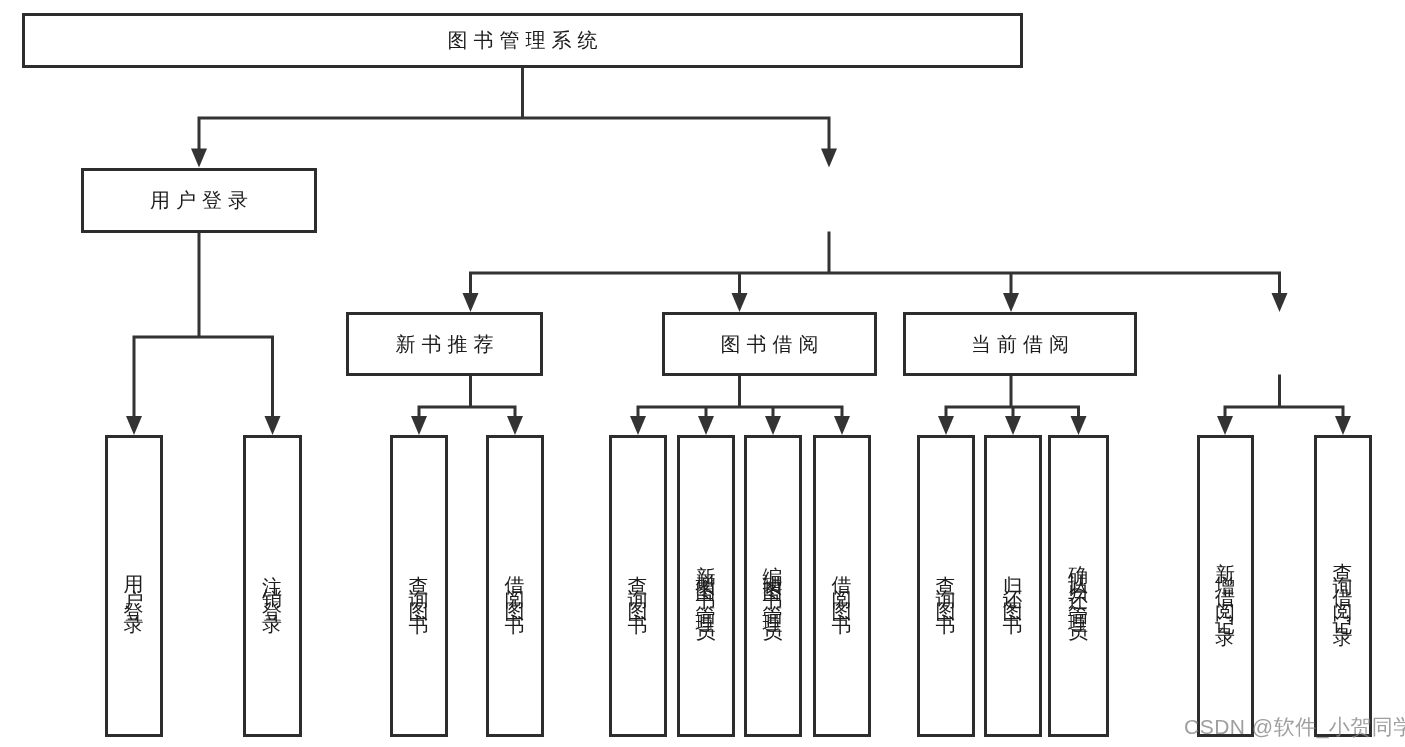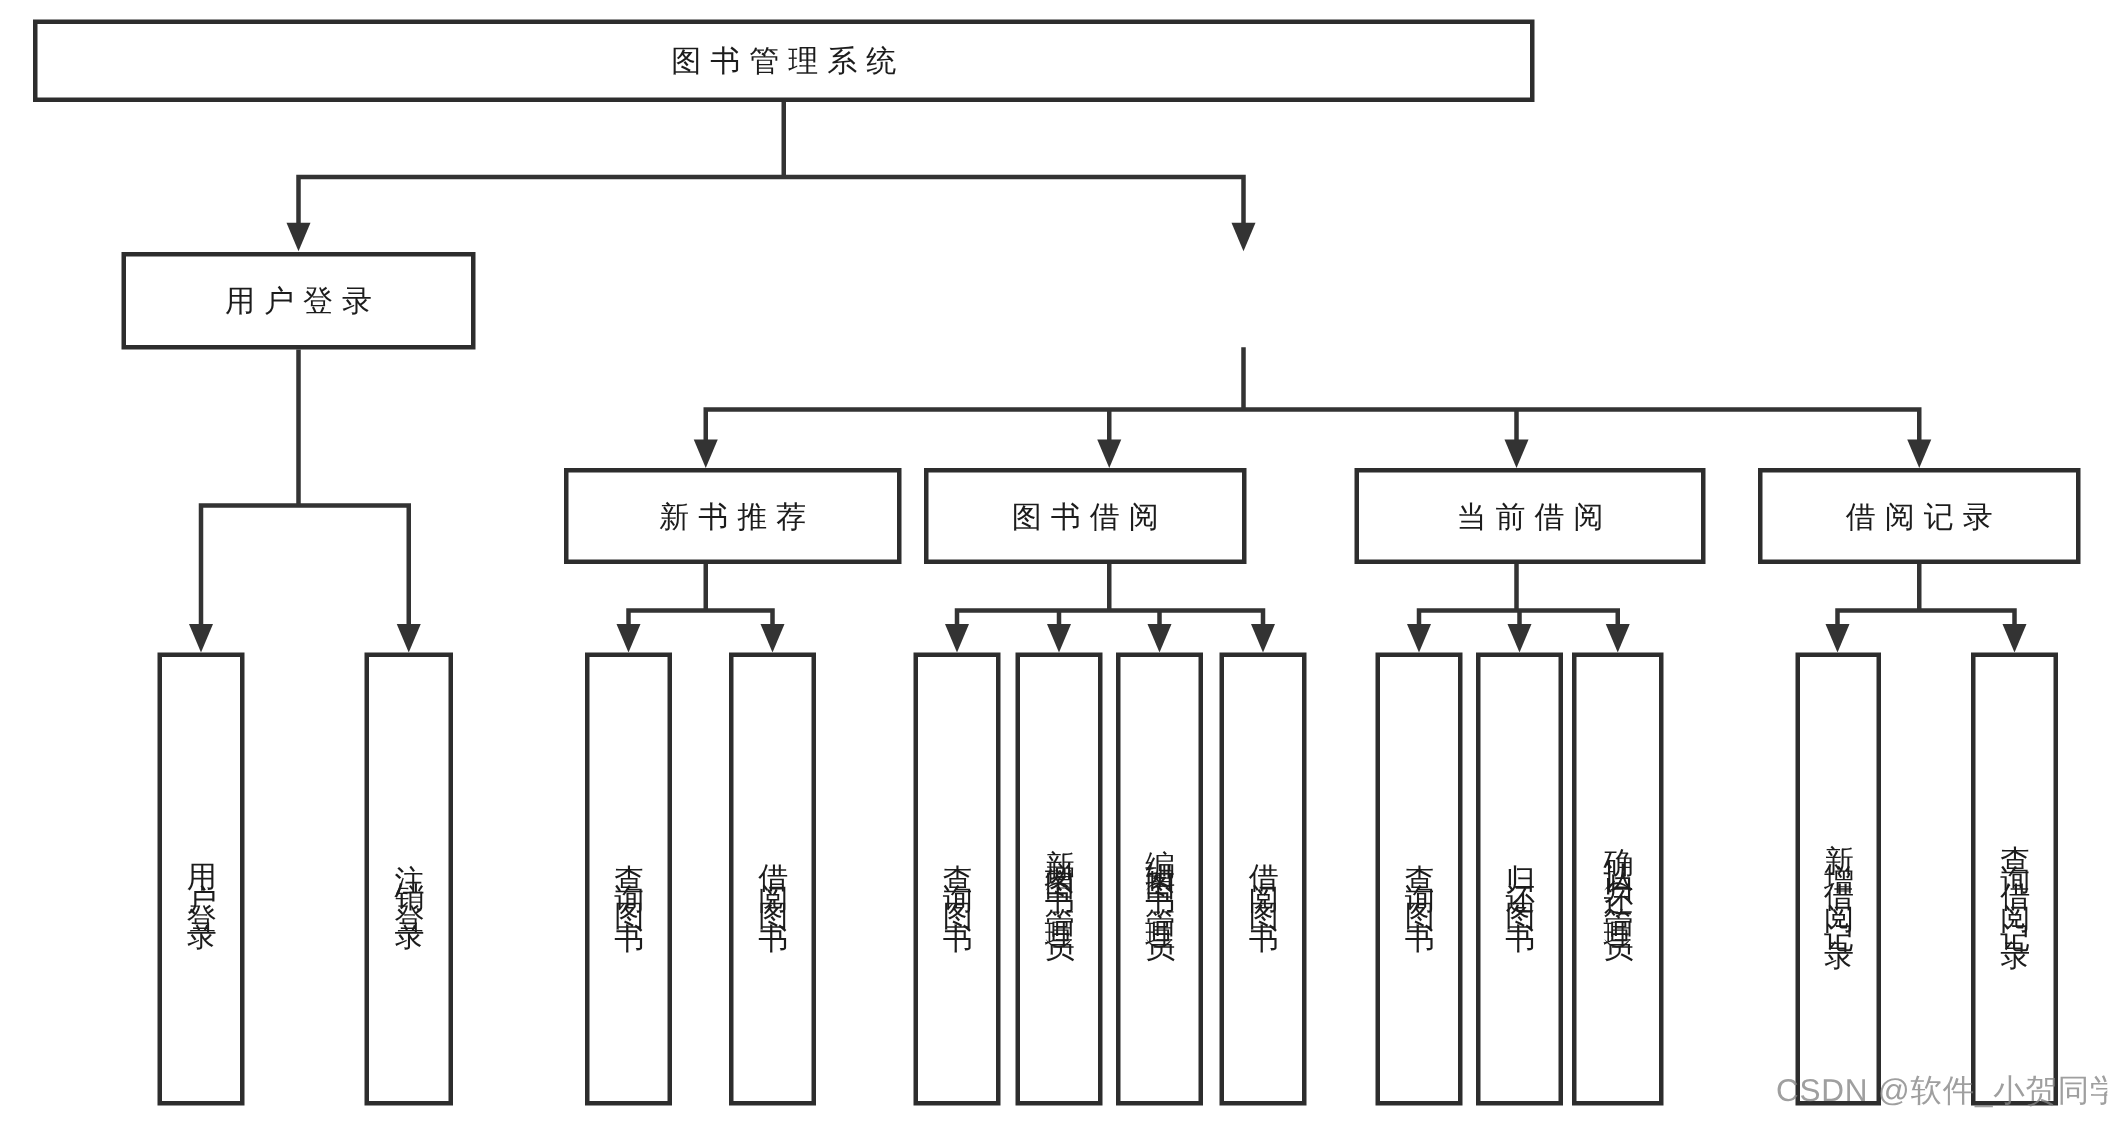--- a/index.html
+++ b/index.html
@@ -68,31 +68,28 @@
   </svg>
 
   <div class="box hbox" style="left:22px;top:13px;width:1001px;height:55px">
     <span>图书管理系统</span>
   </div>
 
   <div class="box hbox" style="left:81px;top:168px;width:236px;height:65px">
     <span>用户登录</span>
   </div>
 
-  <div class="box hbox" style="left:376px;top:312px;width:225px;height:64px">
+  <div class="box hbox" style="left:346px;top:312px;width:197px;height:64px">
     <span>新书推荐</span>
   </div>
-  <div class="box hbox" style="left:616px;top:312px;width:215px;height:64px">
+  <div class="box hbox" style="left:662px;top:312px;width:215px;height:64px">
     <span>图书借阅</span>
   </div>
   <div class="box hbox" style="left:903px;top:312px;width:234px;height:64px">
     <span>当前借阅</span>
-  </div>
-  <div class="box hbox" style="left:1172px;top:312px;width:215px;height:64px">
-    <span>借阅记录</span>
   </div>
 
   <div class="box" style="left:105px;top:435px;width:58px;height:302px">
     <span class="vt">用户登录</span>
   </div>
   <div class="box" style="left:243px;top:435px;width:59px;height:302px">
     <span class="vt">注销登录</span>
   </div>
 
   <div class="box" style="left:390px;top:435px;width:58px;height:302px">

